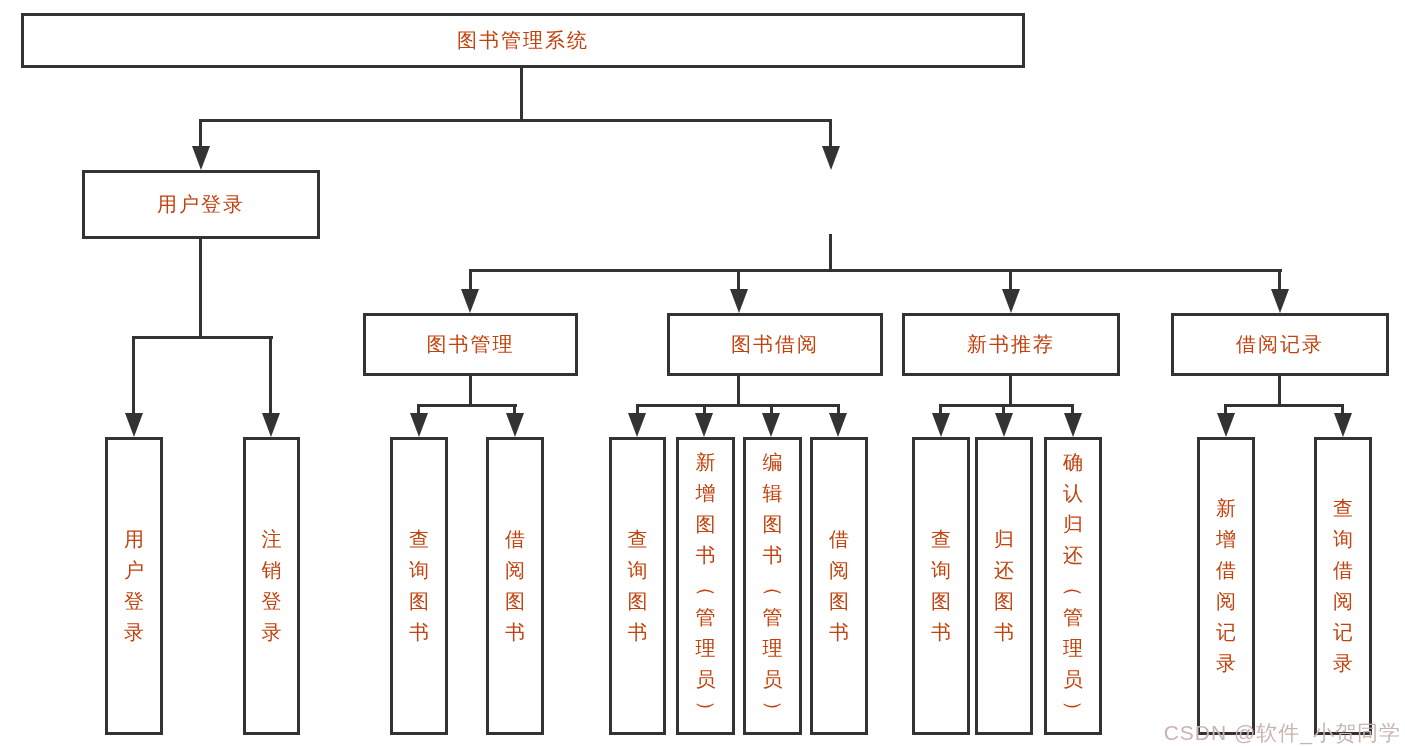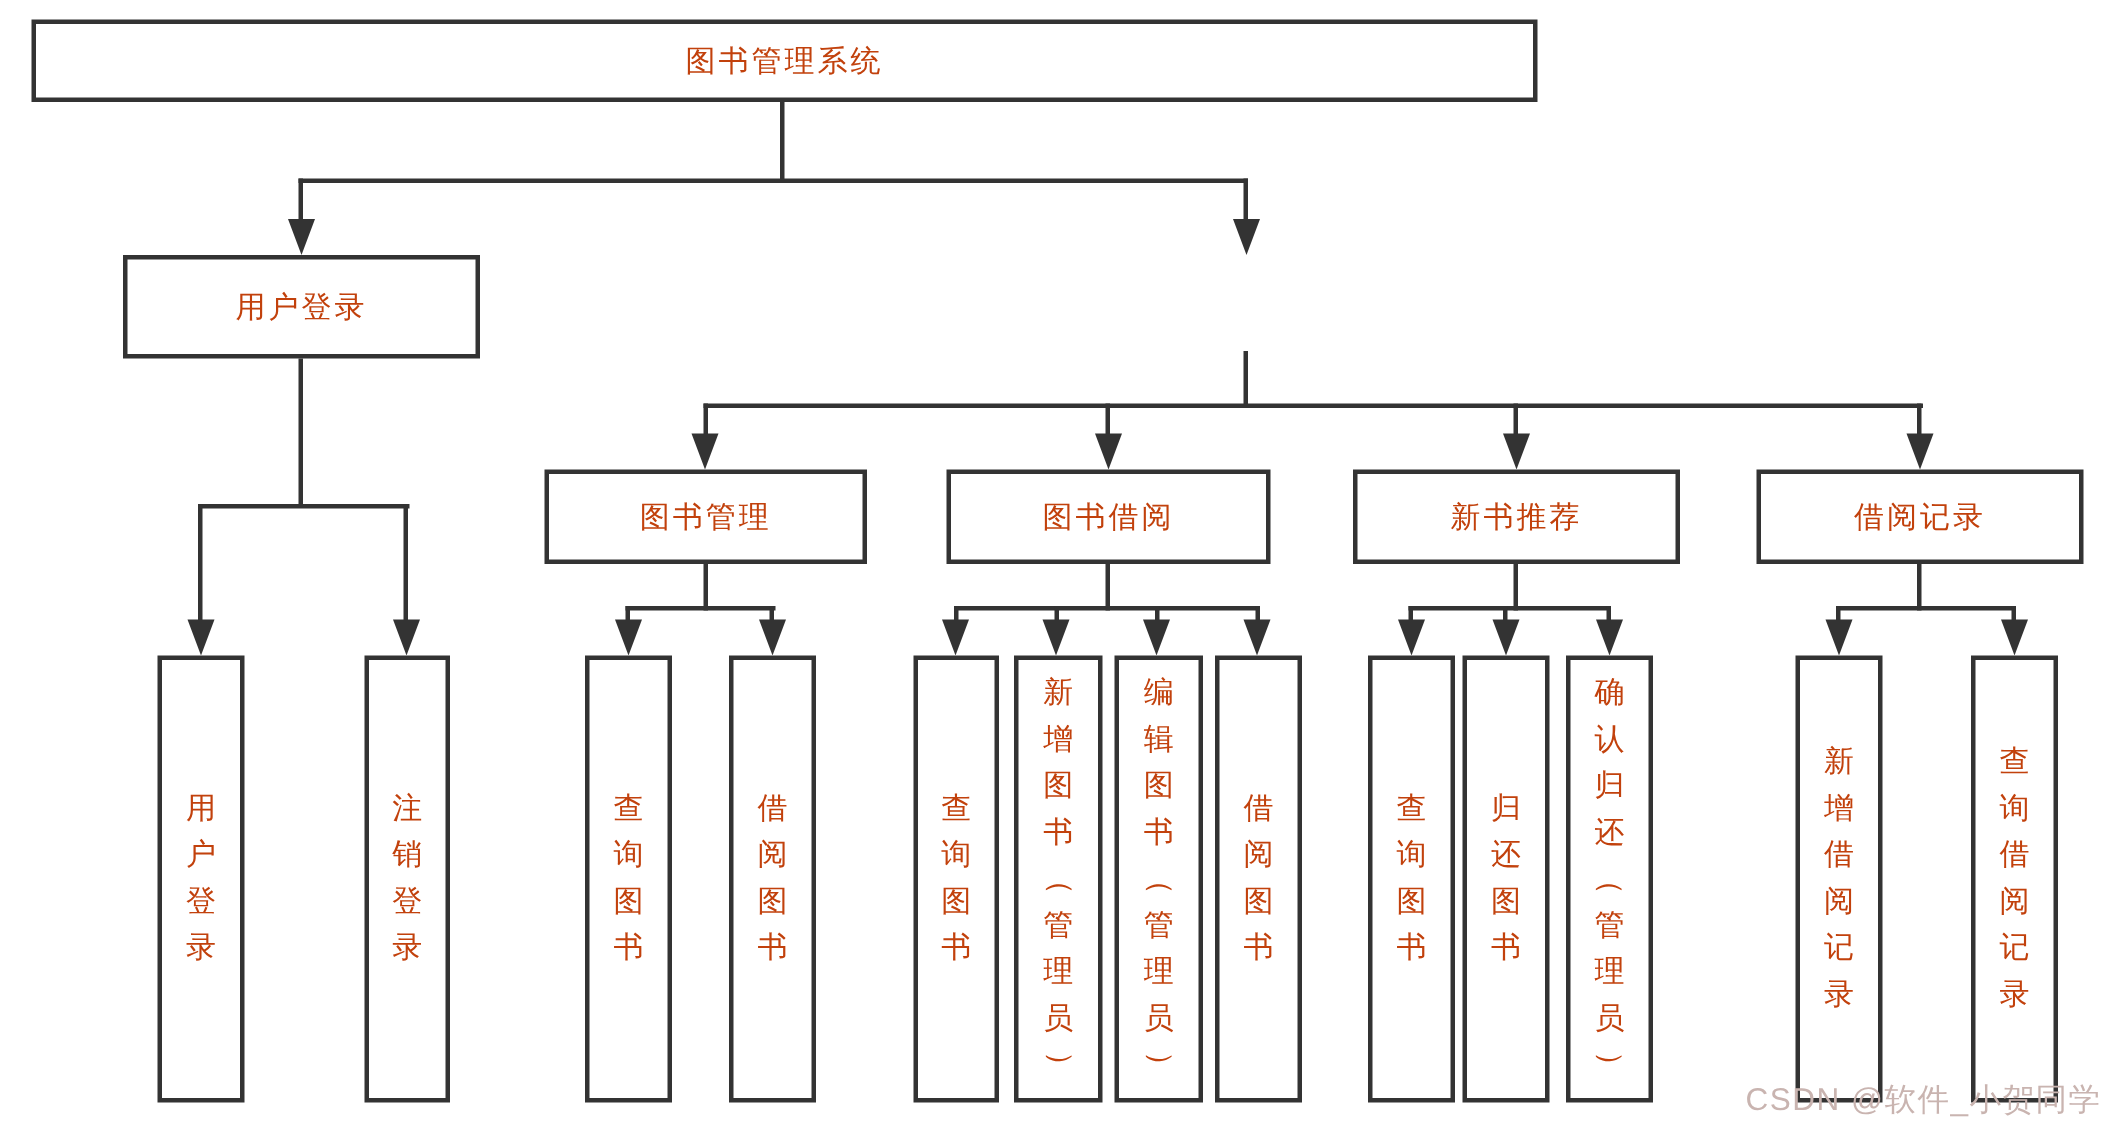--- a/index.html
+++ b/index.html
@@ -97,21 +97,21 @@
     <span>图书管理系统</span>
   </div>
 
   <div class="box" style="left:82px;top:170px;width:238px;height:69px;">
     <span>用户登录</span>
   </div>
 
   <div class="box" style="left:363px;top:313px;width:215px;height:63px;">
     <span>图书管理</span>
   </div>
-  <div class="box" style="left:631px;top:313px;width:216px;height:63px;">
+  <div class="box" style="left:667px;top:313px;width:216px;height:63px;">
     <span>图书借阅</span>
   </div>
   <div class="box" style="left:902px;top:313px;width:218px;height:63px;">
     <span>新书推荐</span>
   </div>
   <div class="box" style="left:1171px;top:313px;width:218px;height:63px;">
     <span>借阅记录</span>
   </div>
 
   <div class="box leaf" style="left:105px;width:58px;">

